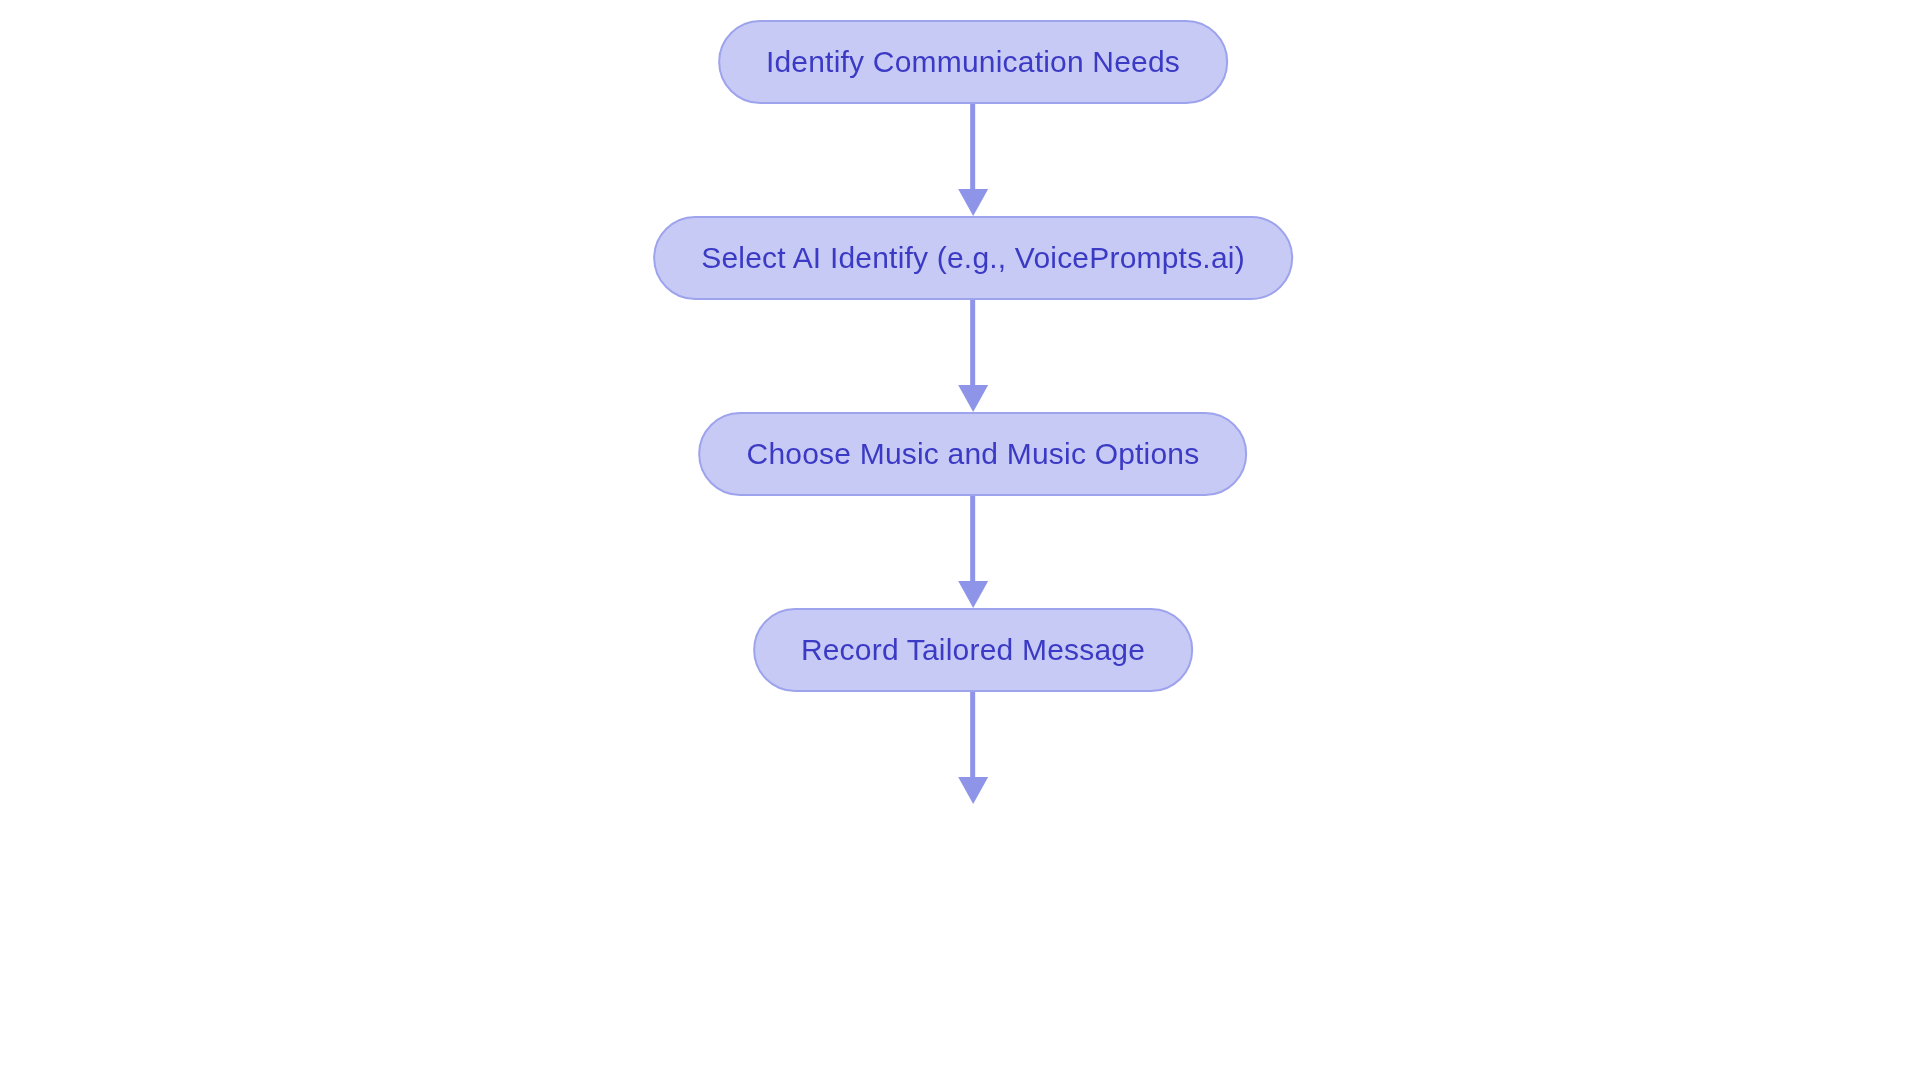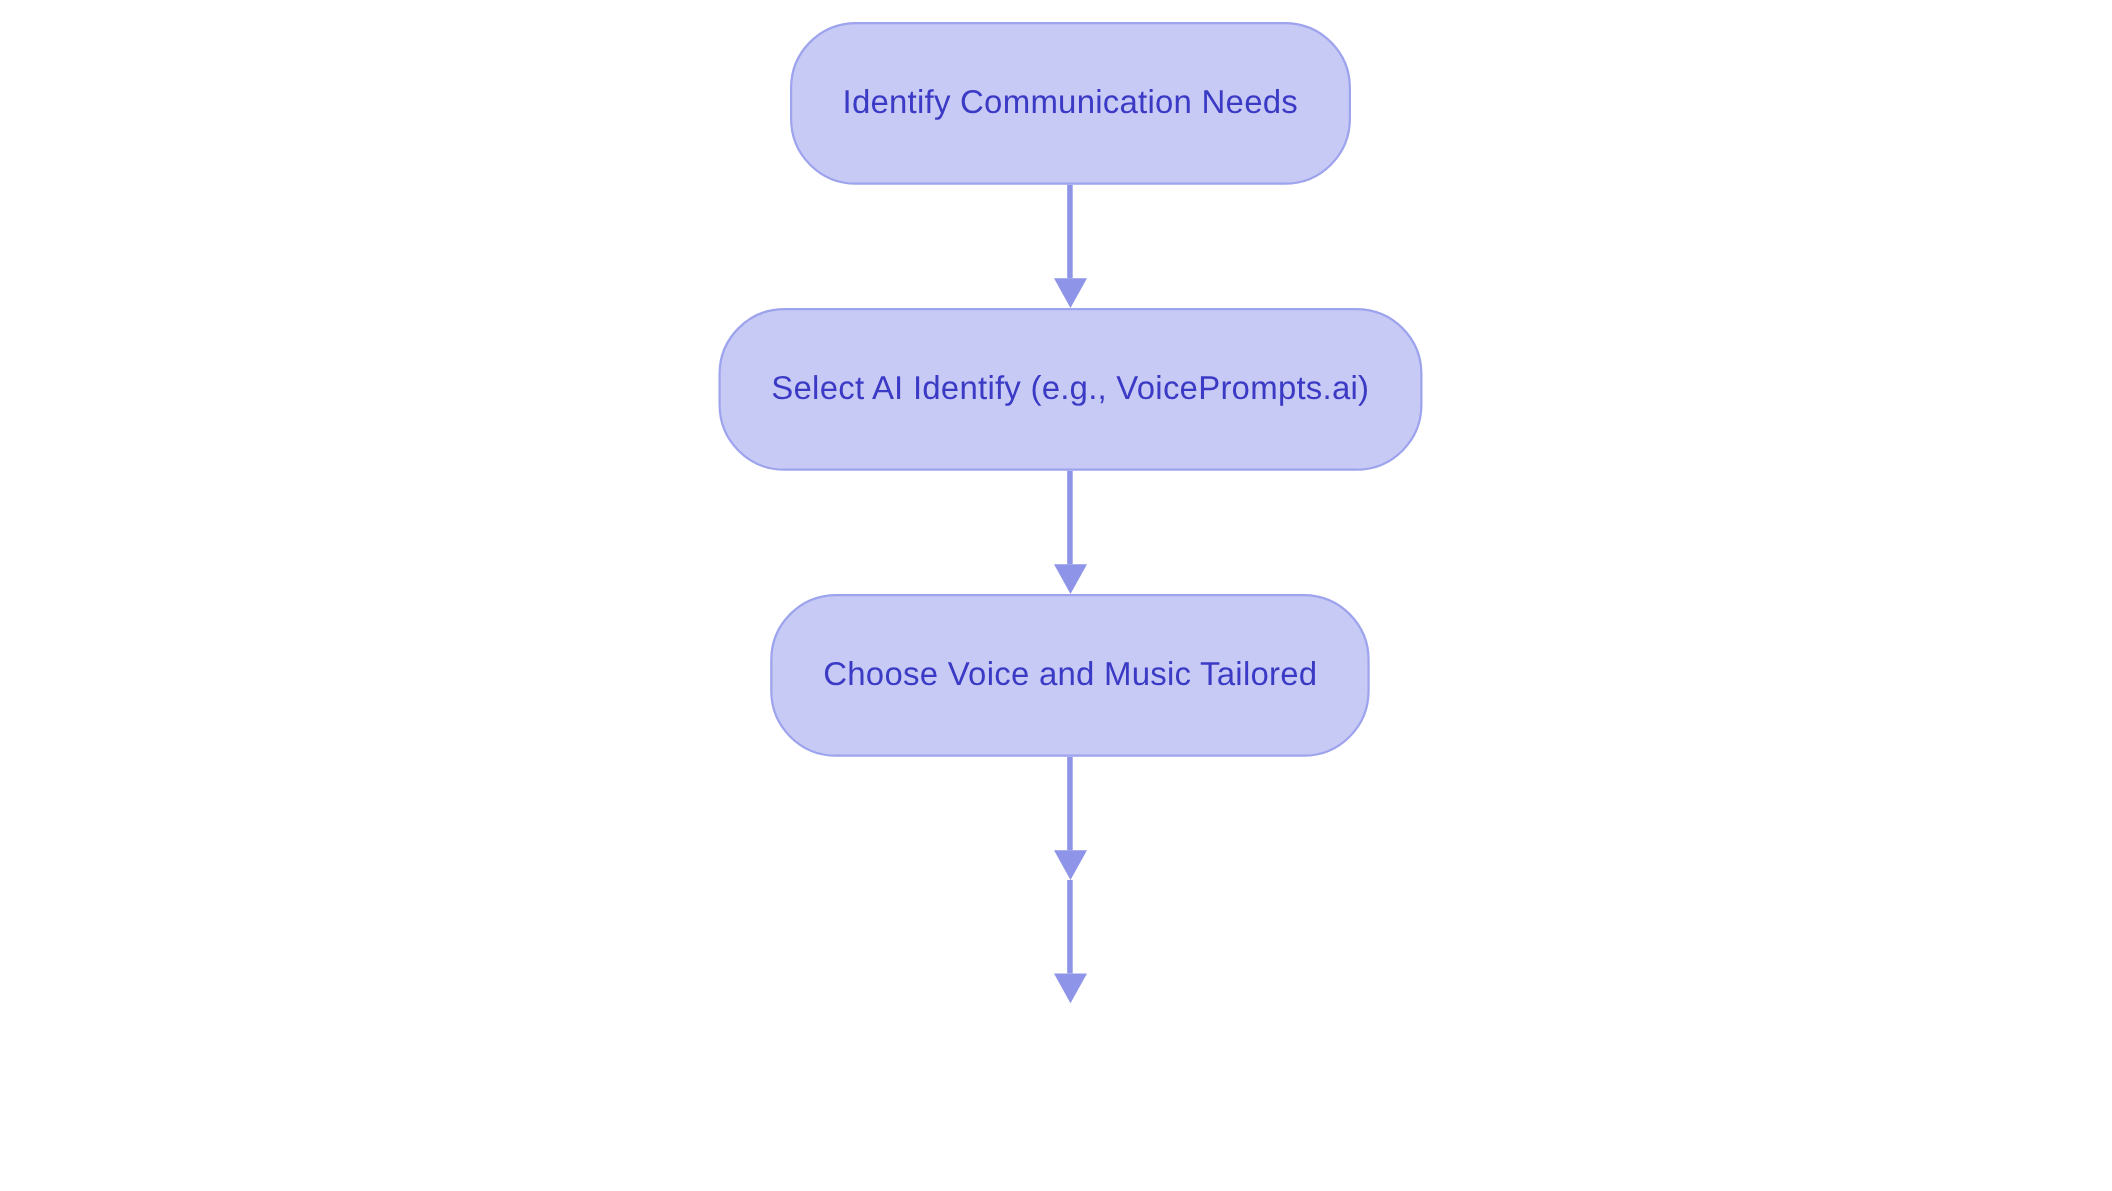--- a/index.html
+++ b/index.html
@@ -20,21 +20,21 @@
     position: absolute;
     left: 973px;
     top: 20px;
     transform: translateX(-50%);
     display: flex;
     flex-direction: column;
     align-items: center;
   }
   .node {
     box-sizing: border-box;
-    height: 148px;
+    height: 84px;
     min-width: 360px;
     padding: 0 46px;
     border-radius: 60px;
     background: var(--node-fill, #c8caf6);
     border: 2px solid var(--node-border, #9da3ec);
     display: flex;
     align-items: center;
     justify-content: center;
   }
   .node-label {
@@ -82,28 +82,31 @@
     <div class="node">
       <span class="node-label">Select AI Identify (e.g., VoicePrompts.ai)</span>
     </div>
 
     <div class="arrow">
       <div class="arrow-line"></div>
       <div class="arrow-head"></div>
     </div>
 
     <div class="node">
-      <span class="node-label">Choose Voice and Music Tailored</span>
+      <span class="node-label">Choose Music and Music Options</span>
     </div>
 
     <div class="arrow">
       <div class="arrow-line"></div>
       <div class="arrow-head"></div>
     </div>
 
+    <div class="node">
+      <span class="node-label">Record Tailored Message</span>
+    </div>
 
     <div class="arrow">
       <div class="arrow-line"></div>
       <div class="arrow-head"></div>
     </div>
 
 
   </div>
 </div>
 

